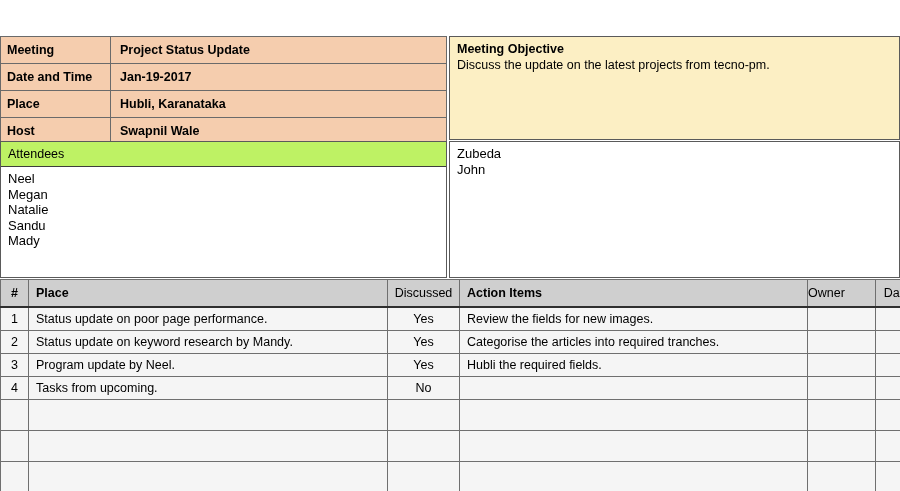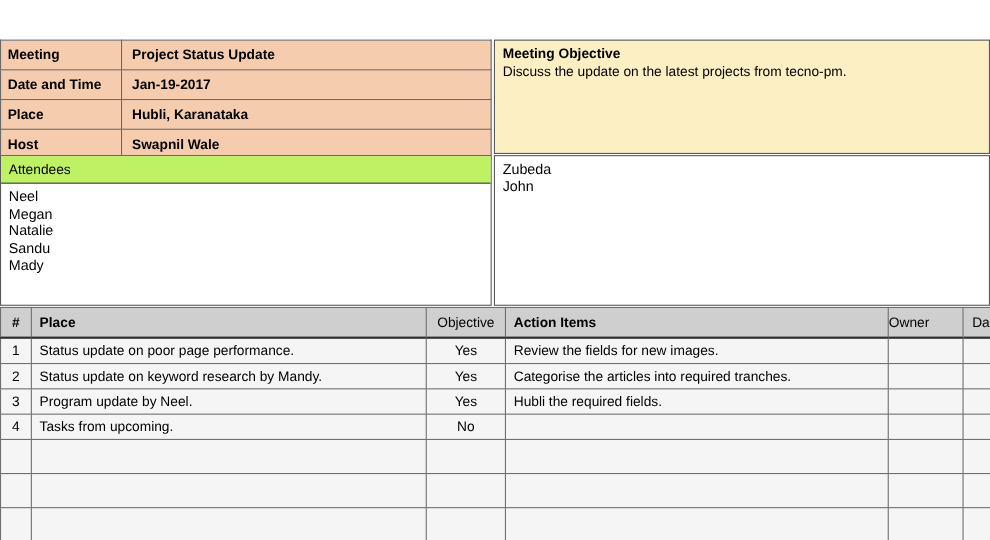--- a/index.html
+++ b/index.html
@@ -235,21 +235,21 @@
 
   </div>
 
   <div class="agenda-wrap">
     <table class="agenda">
       <tbody>
 
         <tr class="head">
           <td class="c-num hdr-bold">#</td>
           <td class="c-ag hdr-bold">Place</td>
-          <td class="c-disc">Objective</td>
+          <td class="c-disc">Discussed</td>
           <td class="c-act hdr-bold">Action Items</td>
           <td class="c-own">Owner</td>
           <td class="c-date">Date</td>
         </tr>
 
         <tr class="data">
           <td class="c-num">1</td>
           <td class="c-ag">Status update on poor page performance.</td>
           <td class="c-disc">Yes</td>
           <td class="c-act">Review the fields for new images.</td>

